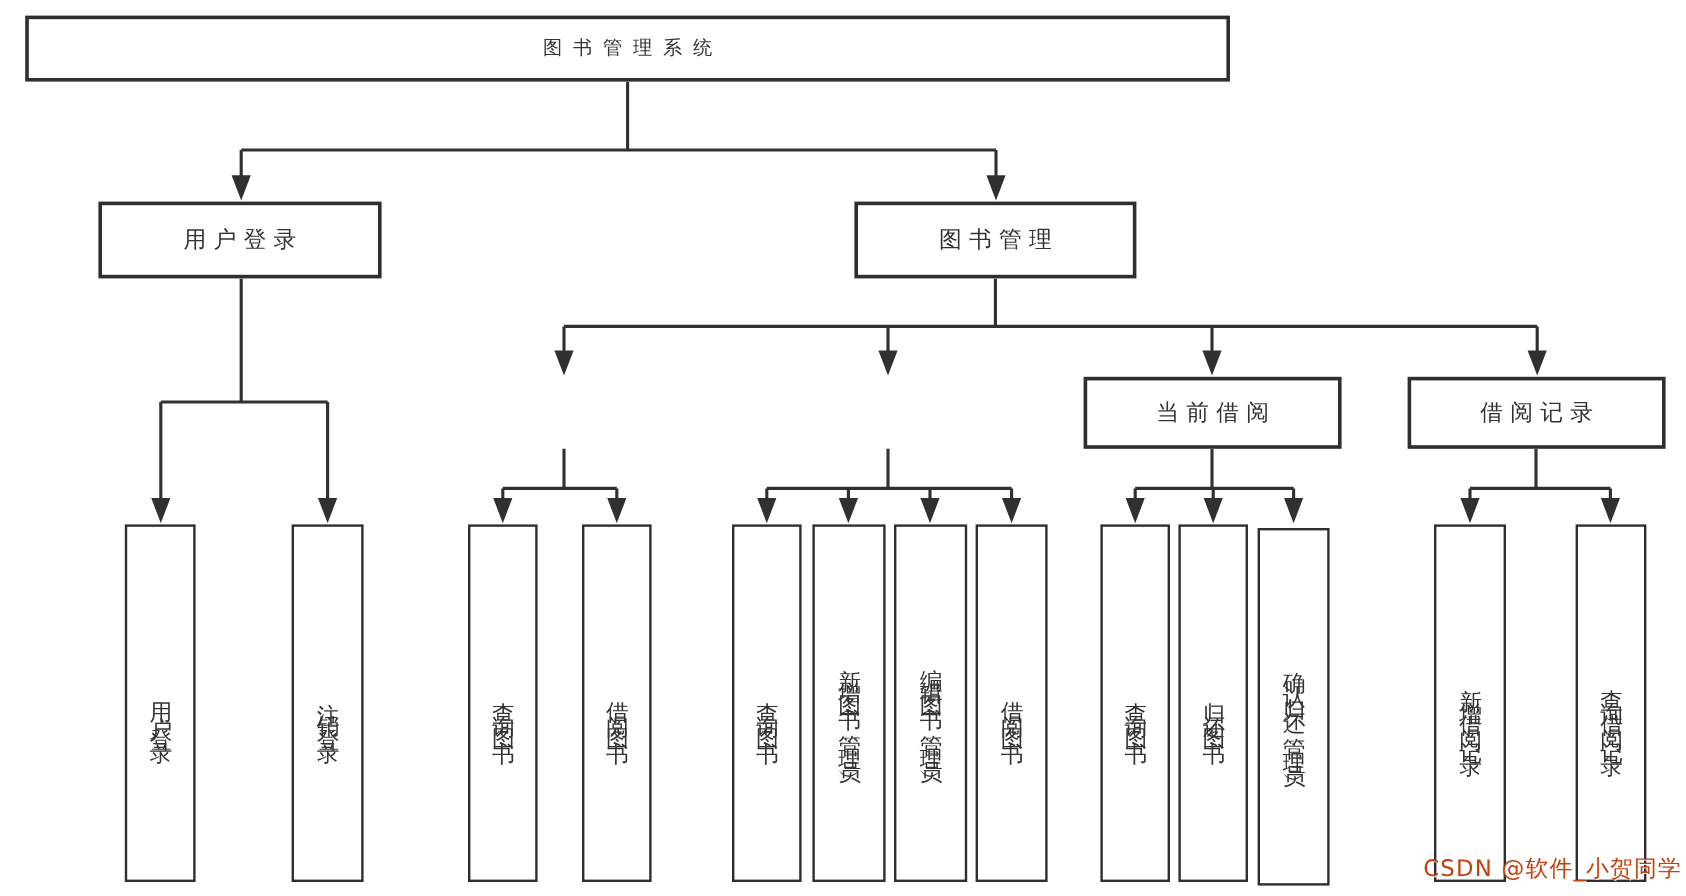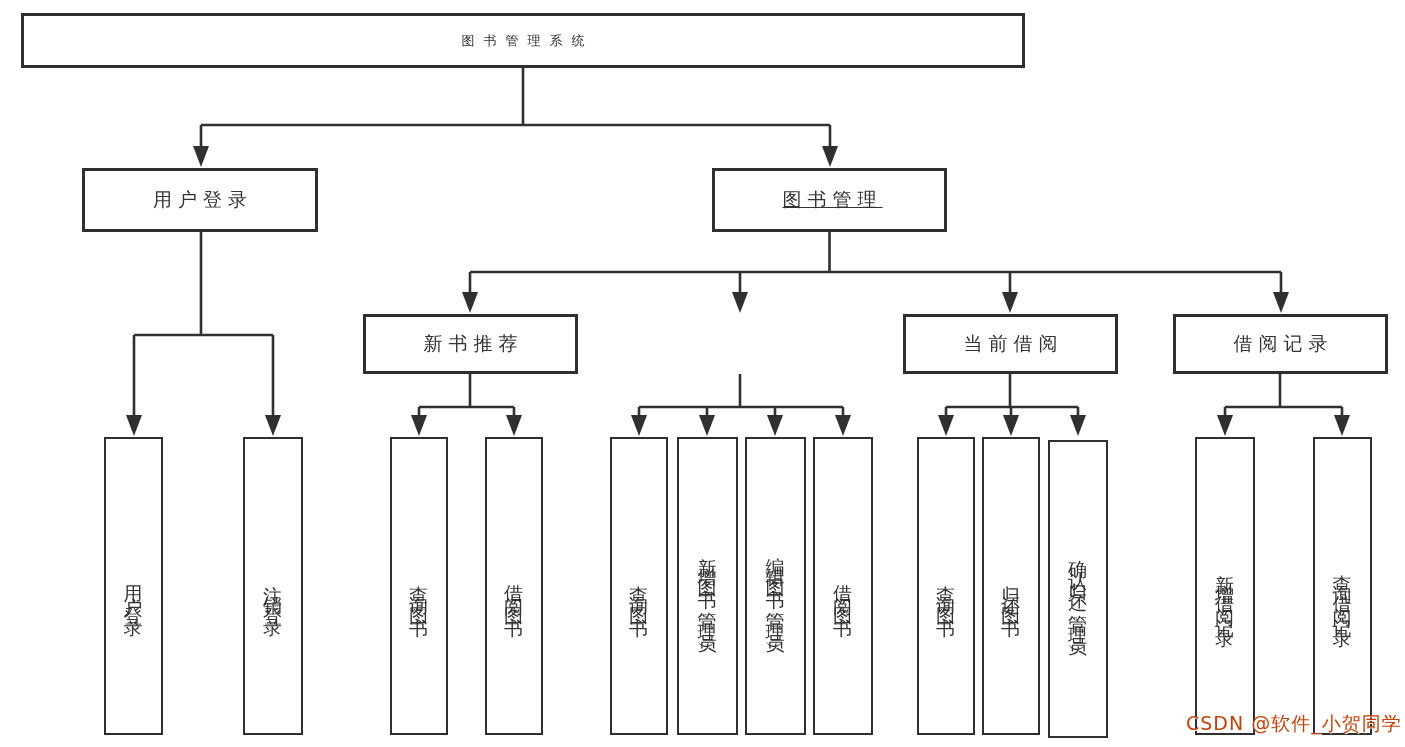--- a/index.html
+++ b/index.html
@@ -20,21 +20,21 @@
     z-index:2;
     color:#333333;
   }
   .box-label{
     font-size:19px;
     color:#333333;
     letter-spacing:6px;
     padding-left:6px;
     white-space:nowrap;
   }
-  .root .box-label{letter-spacing:9px;padding-left:9px;font-size:13px;}
+  .root .box-label{letter-spacing:9px;padding-left:9px;font-size:16px;}
   .leaf{border-width:2.5px;}
   .leaf .box-label{
     writing-mode:vertical-lr;
     text-orientation:mixed;
     letter-spacing:11px;
     padding-left:0;
     padding-top:11px;
     font-size:19px;
     line-height:1;
     white-space:nowrap;
@@ -95,27 +95,24 @@
     </g>
   </svg>
 
   <div class="box root" style="left:21px;top:13px;width:1004px;height:55px;">
     <span class="box-label">图书管理系统</span>
   </div>
 
   <div class="box" style="left:82px;top:168px;width:236px;height:64px;">
     <span class="box-label">用户登录</span>
   </div>
-  <div class="box" style="left:712px;top:168px;width:235px;height:64px;text-decoration:underline;">
+  <div class="box" style="left:712px;top:168px;width:235px;height:64px;">
     <span class="box-label">图书管理</span>
   </div>
 
-  <div class="box" style="left:363px;top:314px;width:215px;height:60px;">
-    <span class="box-label">新书推荐</span>
-  </div>
   <div class="box" style="left:903px;top:314px;width:215px;height:60px;">
     <span class="box-label">当前借阅</span>
   </div>
   <div class="box" style="left:1173px;top:314px;width:215px;height:60px;">
     <span class="box-label">借阅记录</span>
   </div>
 
   <div class="box leaf" style="left:104px;top:437px;width:59px;height:298px;">
     <span class="box-label">用户登录</span>
   </div>

